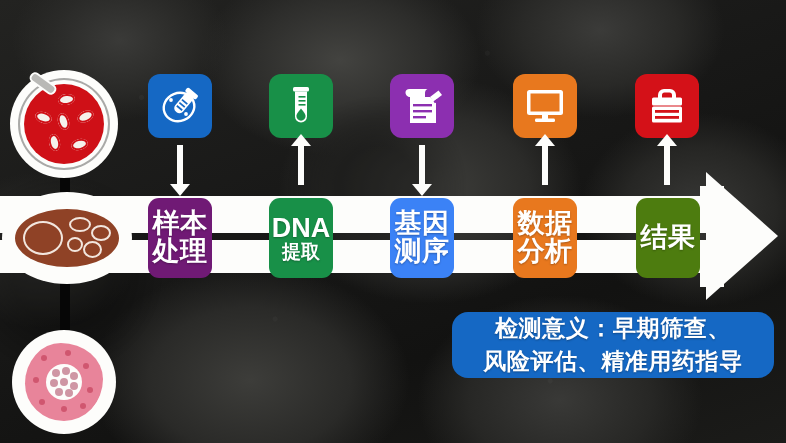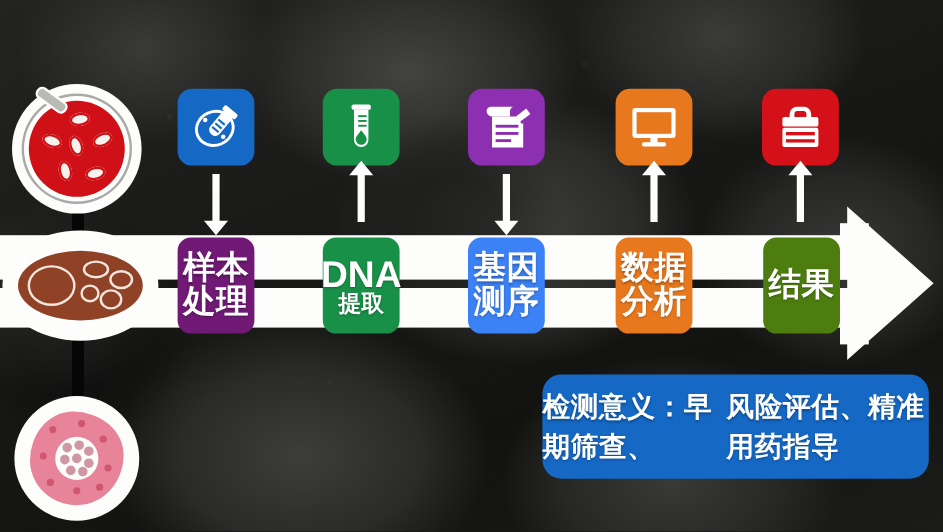--- a/index.html
+++ b/index.html
@@ -100,27 +100,27 @@
   .tip.up   { top:-11px;    border-bottom:12px solid #fdfdfb; }
 
   
   .chip {
     position:absolute; top:198px; width:64px; height:80px; border-radius:11px;
     display:flex; flex-direction:column; align-items:center; justify-content:center;
     color:#fff; font-weight:bold; line-height:1.02; letter-spacing:.5px;
     text-shadow:0 1px 2px rgba(0,0,0,.28);
   }
   .chip span { display:block; font-size:27px; }
-  .chip.latin span { font-size:31px; letter-spacing:0px; }
+  .chip.latin span { font-size:27px; letter-spacing:0px; }
 
   
   .banner {
-    position:absolute; left:452px; top:312px; width:322px; height:87px;
+    position:absolute; left:452px; top:312px; width:322px; height:66px;
     background:#1568c4; border-radius:16px;
-    display:flex; flex-direction:row; align-items:center; justify-content:center;
+    display:flex; flex-direction:column; align-items:center; justify-content:center;
     color:#fff; font-weight:bold; font-size:23px; line-height:1.42;
     letter-spacing:.6px; text-shadow:0 1px 2px rgba(0,0,0,.3);
   }
 </style>
 </head>
 <body>
 
 <div id="bg"></div>
 
 <div class="band-wrap">

